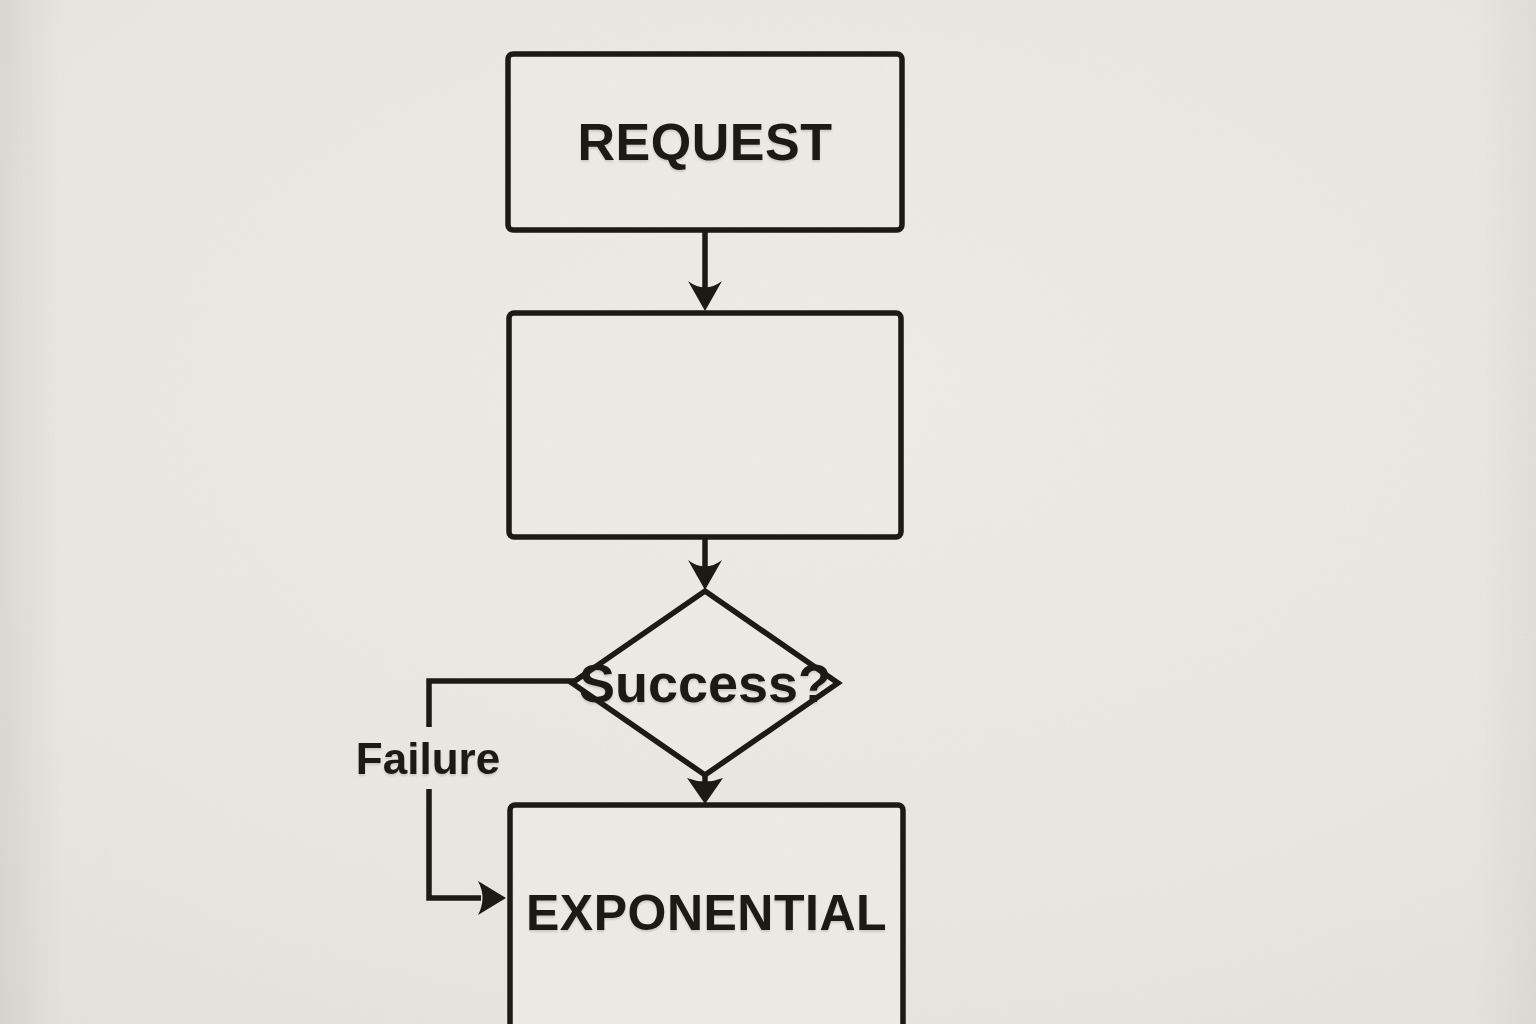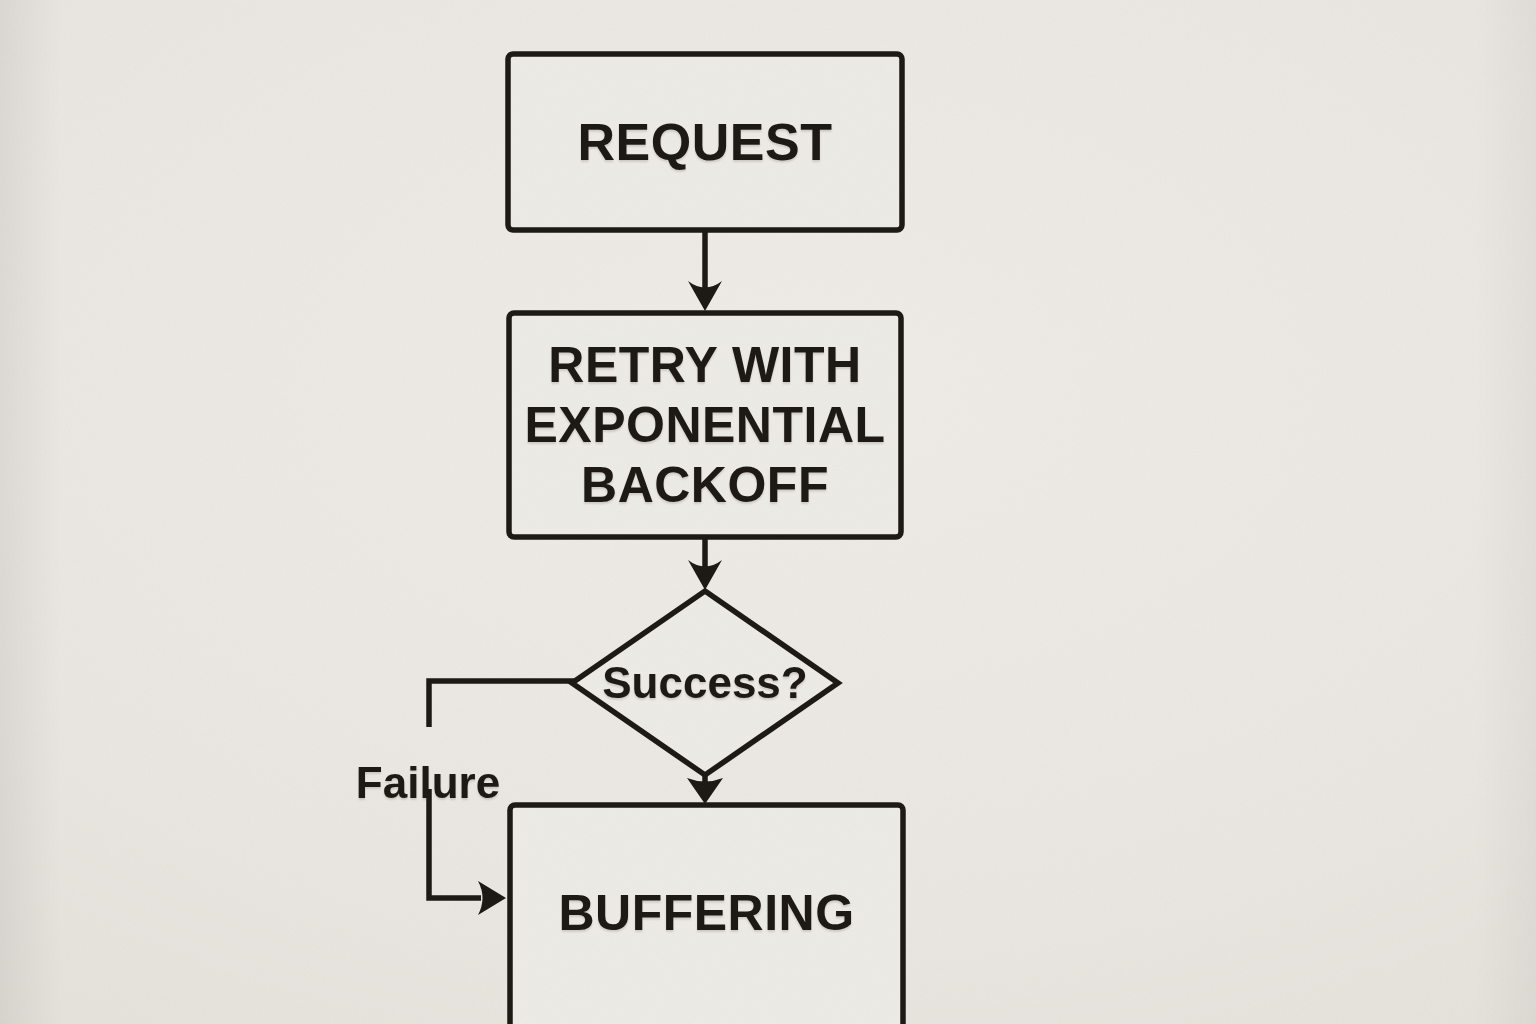--- a/index.html
+++ b/index.html
@@ -42,26 +42,25 @@
   #label-node2 {
     left: 509px; top: 313px; width: 392px; height: 224px;
     font-size: 50px; line-height: 60px; letter-spacing: 0.5px;
   }
   #label-node3 {
     left: 510px; top: 805px; width: 393px; height: 216px;
     font-size: 50px; line-height: 60px; letter-spacing: 0.5px;
   }
   #label-decision {
     left: 572px; top: 591px; width: 266px; height: 184px;
-    font-size: 44px; letter-spacing: 0px;
+    font-size: 54px; letter-spacing: 0px;
   }
   #label-failure {
     left: 347px; top: 735px; width: 162px; height: 48px;
     font-size: 44px;
-    margin-top: 24px;
   }
   .grain {
     position: absolute;
     left: 0; top: 0;
     opacity: 0.05;
     mix-blend-mode: multiply;
     pointer-events: none;
   }
 </style>
 </head>
@@ -96,35 +95,30 @@
     <path d="M429 789 L429 898 L481 898" fill="none" stroke="#1d1a16" stroke-width="5.5" stroke-linejoin="miter"></path>
     <path d="M506 898 L478 881 Q487 898 478 915 Z" fill="#1d1a16"></path>
 
     <rect x="510" y="805" width="393" height="290" rx="5" fill="#edebe6" stroke="#1d1a16" stroke-width="5.5"></rect>
   </svg>
 
   <div class="label" id="label-node1">
     <span class="ln">REQUEST</span>
   </div>
 
-  <div class="label" id="label-node2">
-    <span class="ln">RETRY WITH</span>
-    <span class="ln">EXPONENTIAL</span>
-    <span class="ln">BACKOFF</span>
-  </div>
 
   <div class="label" id="label-decision">
     <span class="ln">Success?</span>
   </div>
 
   <div class="label" id="label-failure">
     <span class="ln">Failure</span>
   </div>
 
   <div class="label" id="label-node3">
-    <span class="ln">BUFFERING</span>
+    <span class="ln">EXPONENTIAL</span>
   </div>
 
   <svg class="grain" width="1536" height="1024">
     <rect width="1536" height="1024" filter="url(#paper-noise)"></rect>
   </svg>
 
 </div>
 
 </body></html>

